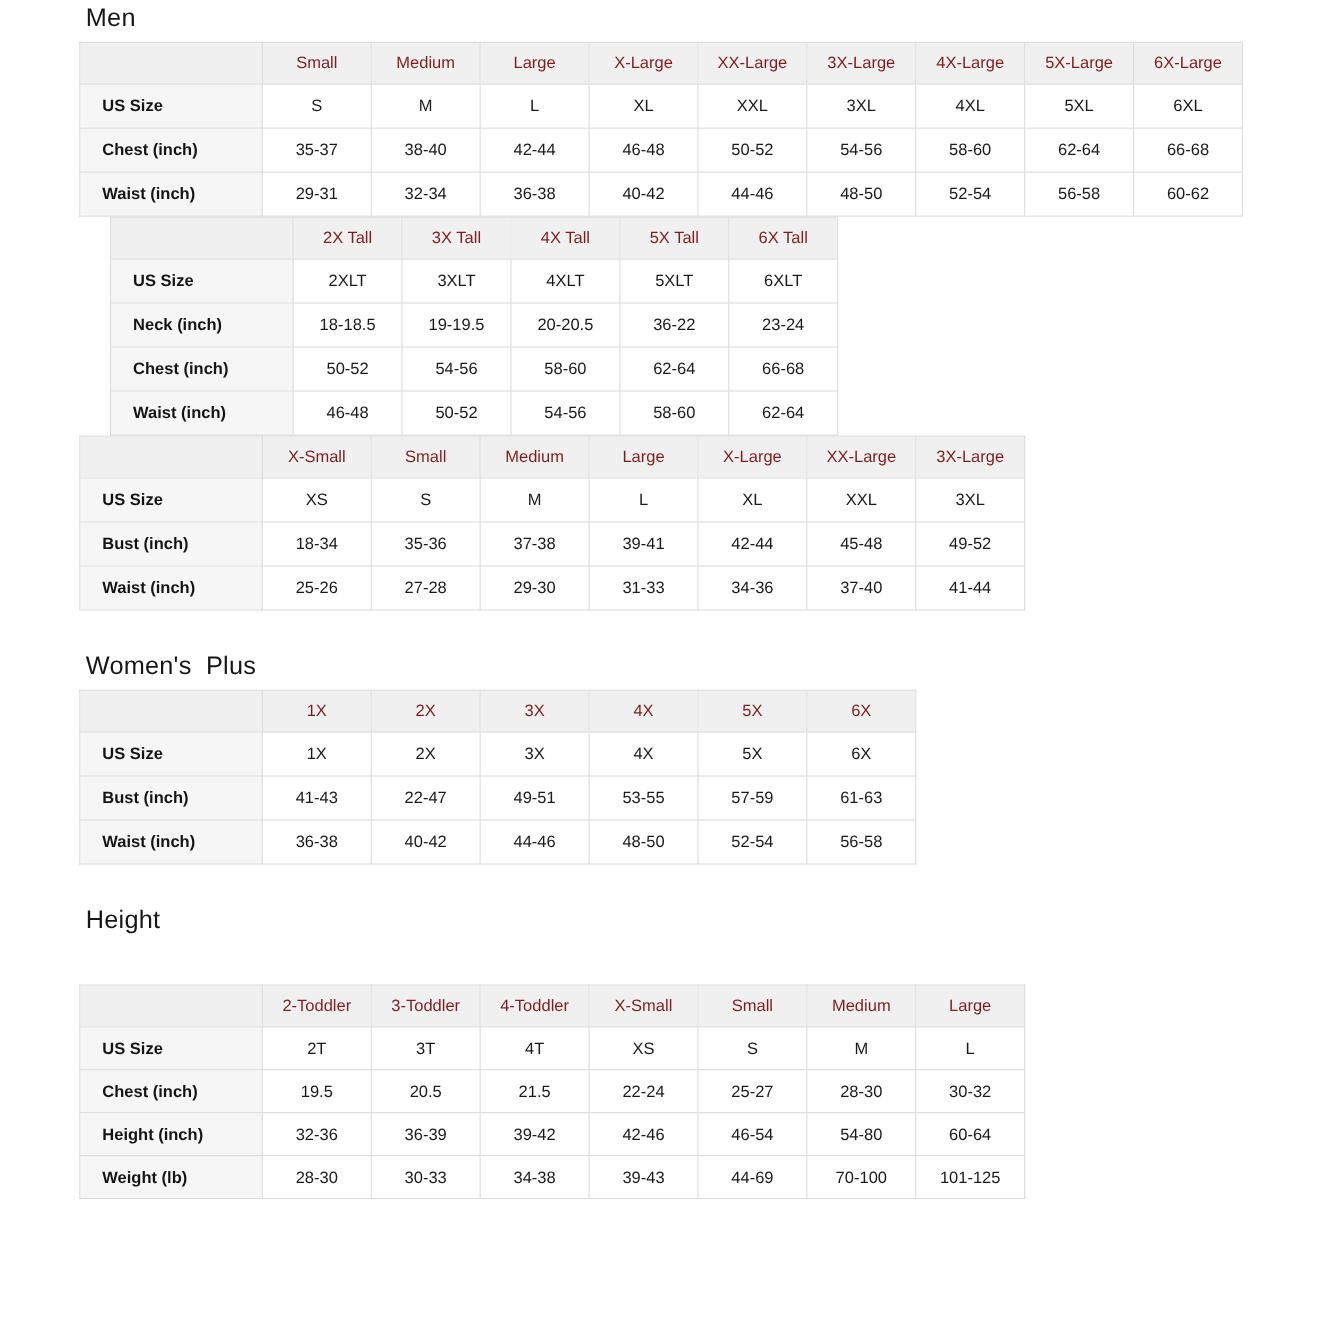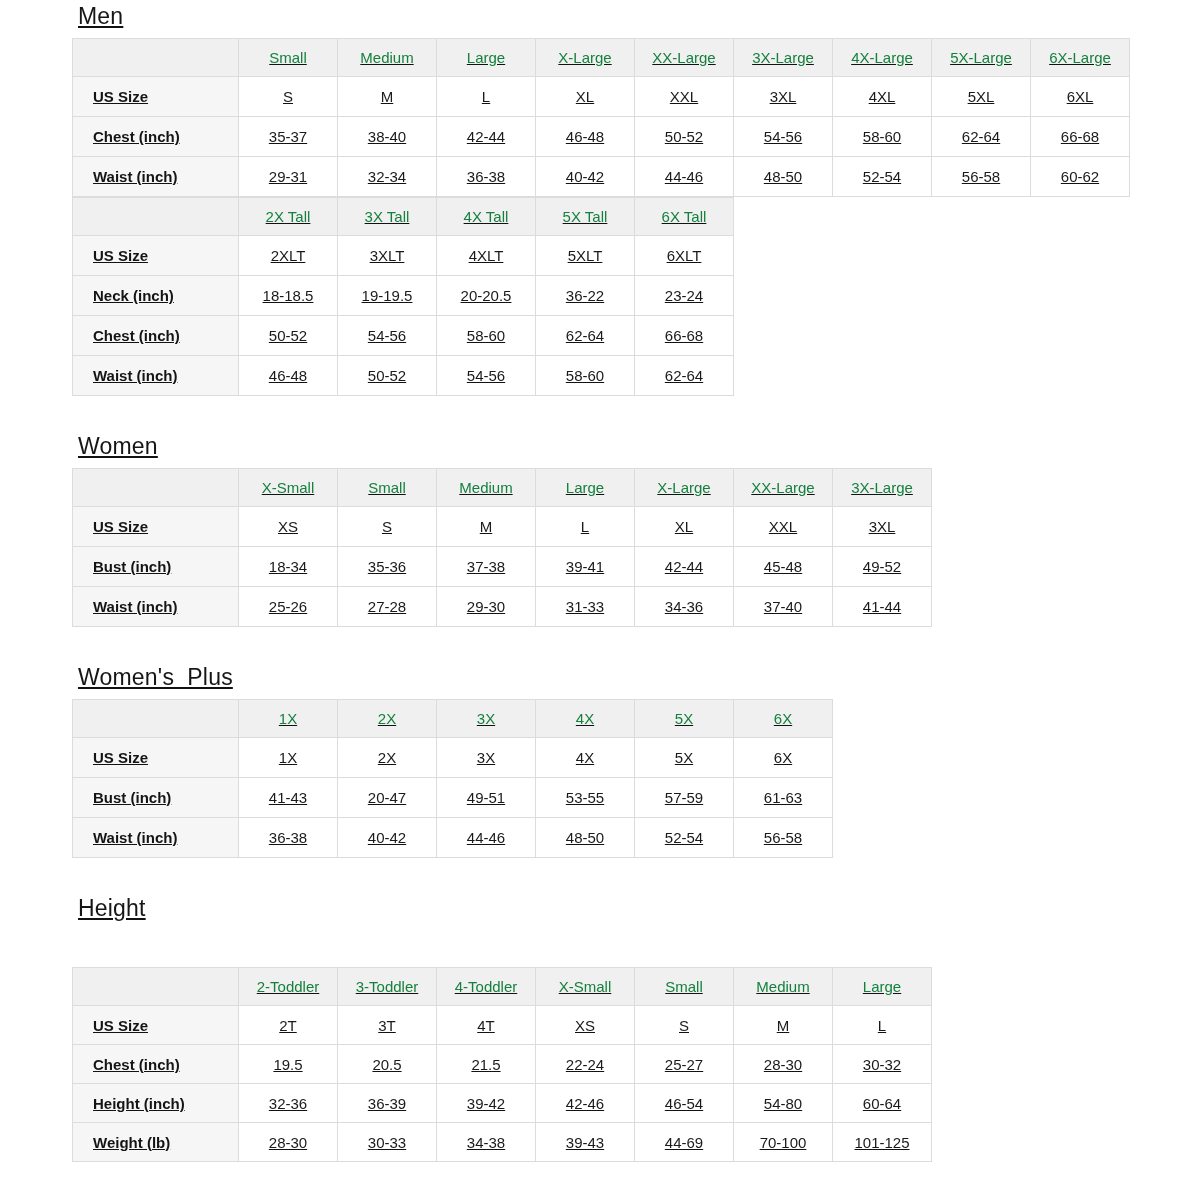--- a/index.html
+++ b/index.html
@@ -4,21 +4,21 @@
 <style>
   html, body {
     margin: 0; padding: 0;
     width: 1200px; height: 1200px;
     overflow: hidden;
     background: #ffffff;
     font-family: "Liberation Sans", sans-serif;
     color: #111213;
   }
   .wrap { padding: 2px 0 0 72px; }
-  section.size-section { display: block; text-decoration: underline; }
+  section.size-section { display: block; }
   h2.sec-title {
     margin: 36px 0 8px 6px;
     font-size: 23px;
     line-height: 28px;
     font-weight: 500;
     color: #161616;
     letter-spacing: 0.2px;
   }
   section.size-section:first-of-type h2.sec-title { margin-top: 0; }
   .title-text { white-space: pre; }
@@ -40,21 +40,21 @@
     padding: 0;
     text-align: center;
     box-sizing: border-box;
     overflow: hidden;
     white-space: nowrap;
   }
   table.size-table thead th {
     height: 38px;
     background: #f0f0f0;
     font-weight: 400;
-    color: #15803d;
+    color: #7f1d1d;
   }
   table.size-table tbody th {
     background: #f6f6f6;
     text-align: left;
     padding-left: 20px;
     font-weight: 700;
     color: #141414;
   }
   table.size-table tbody th, table.size-table tbody td { height: 40px; }
   table.size-table.compact tbody th, table.size-table.compact tbody td { height: 39px; }
@@ -127,21 +127,21 @@
             <td>44-46</td>
             <td>48-50</td>
             <td>52-54</td>
             <td>56-58</td>
             <td>60-62</td>
           </tr>
         </tbody>
       </table>
     </section>
     <section class="size-section">
-      <table class="size-table" style="width: 661px;">
+      <table class="size-table" style="width: 661px; margin-left: 28px;">
         <colgroup>
           <col style="width: 166px;">
           <col style="width: 99px;">
           <col style="width: 99px;">
           <col style="width: 99px;">
           <col style="width: 99px;">
           <col style="width: 99px;">
         </colgroup>
         <thead>
           <tr>
@@ -183,21 +183,20 @@
             <td>46-48</td>
             <td>50-52</td>
             <td>54-56</td>
             <td>58-60</td>
             <td>62-64</td>
           </tr>
         </tbody>
       </table>
     </section>
     <section class="size-section">
-      <h2 class="sec-title"><span class="title-text">Women</span></h2>
       <table class="size-table" style="width: 859px;">
         <colgroup>
           <col style="width: 166px;">
           <col style="width: 99px;">
           <col style="width: 99px;">
           <col style="width: 99px;">
           <col style="width: 99px;">
           <col style="width: 99px;">
           <col style="width: 99px;">
           <col style="width: 99px;">
@@ -277,21 +276,21 @@
             <td>1X</td>
             <td>2X</td>
             <td>3X</td>
             <td>4X</td>
             <td>5X</td>
             <td>6X</td>
           </tr>
           <tr>
             <th>Bust (inch)</th>
             <td>41-43</td>
-            <td>20-47</td>
+            <td>22-47</td>
             <td>49-51</td>
             <td>53-55</td>
             <td>57-59</td>
             <td>61-63</td>
           </tr>
           <tr>
             <th>Waist (inch)</th>
             <td>36-38</td>
             <td>40-42</td>
             <td>44-46</td>

